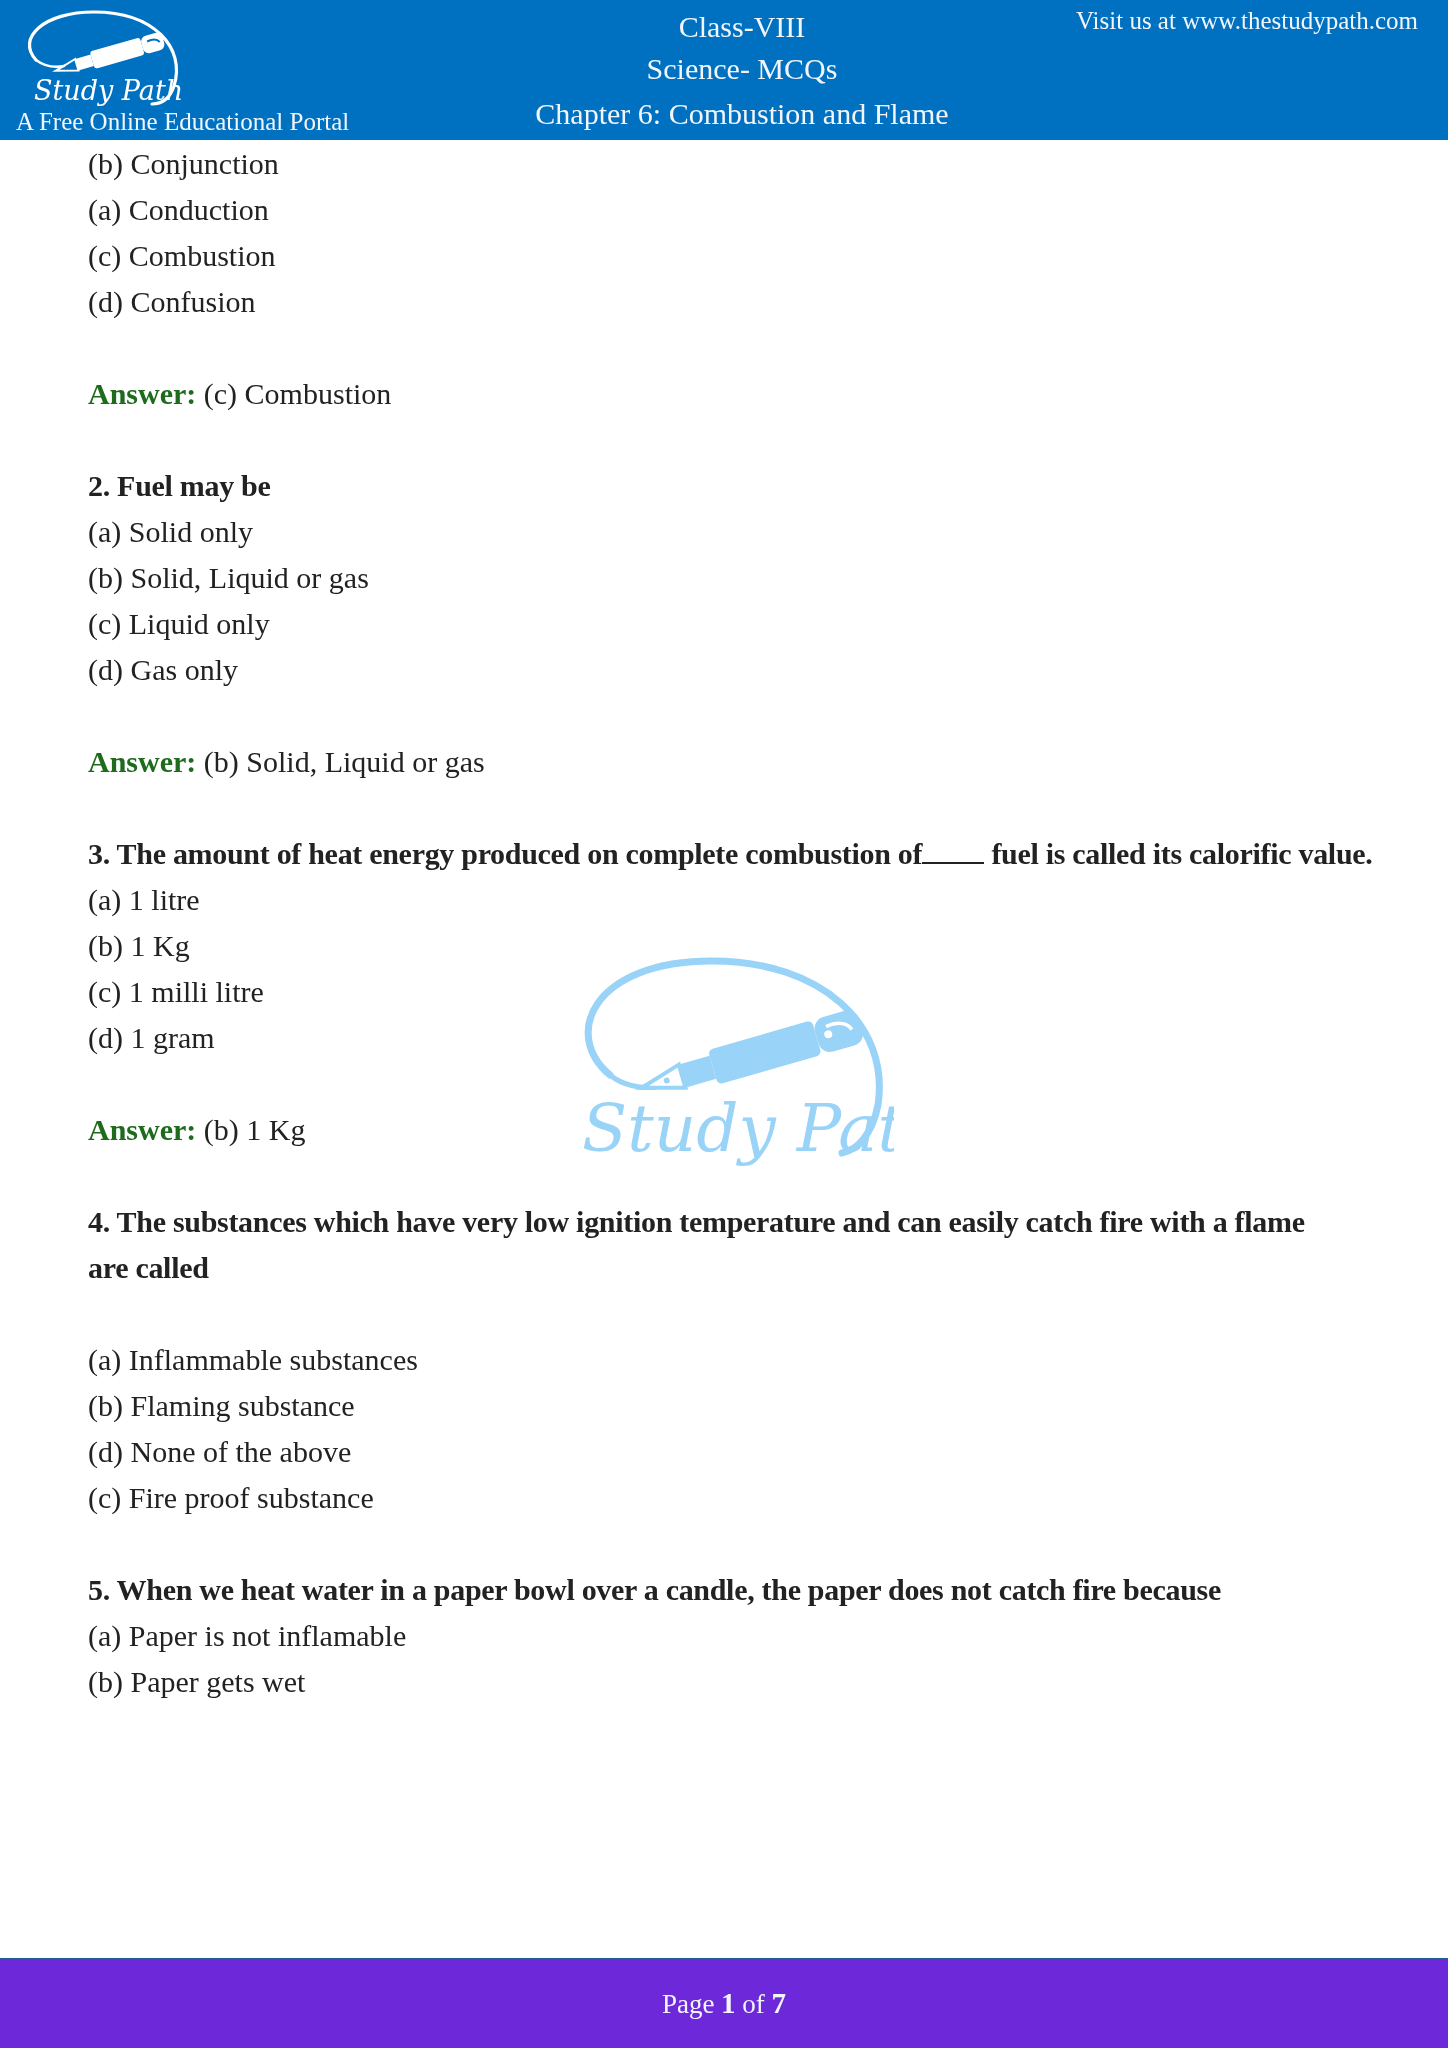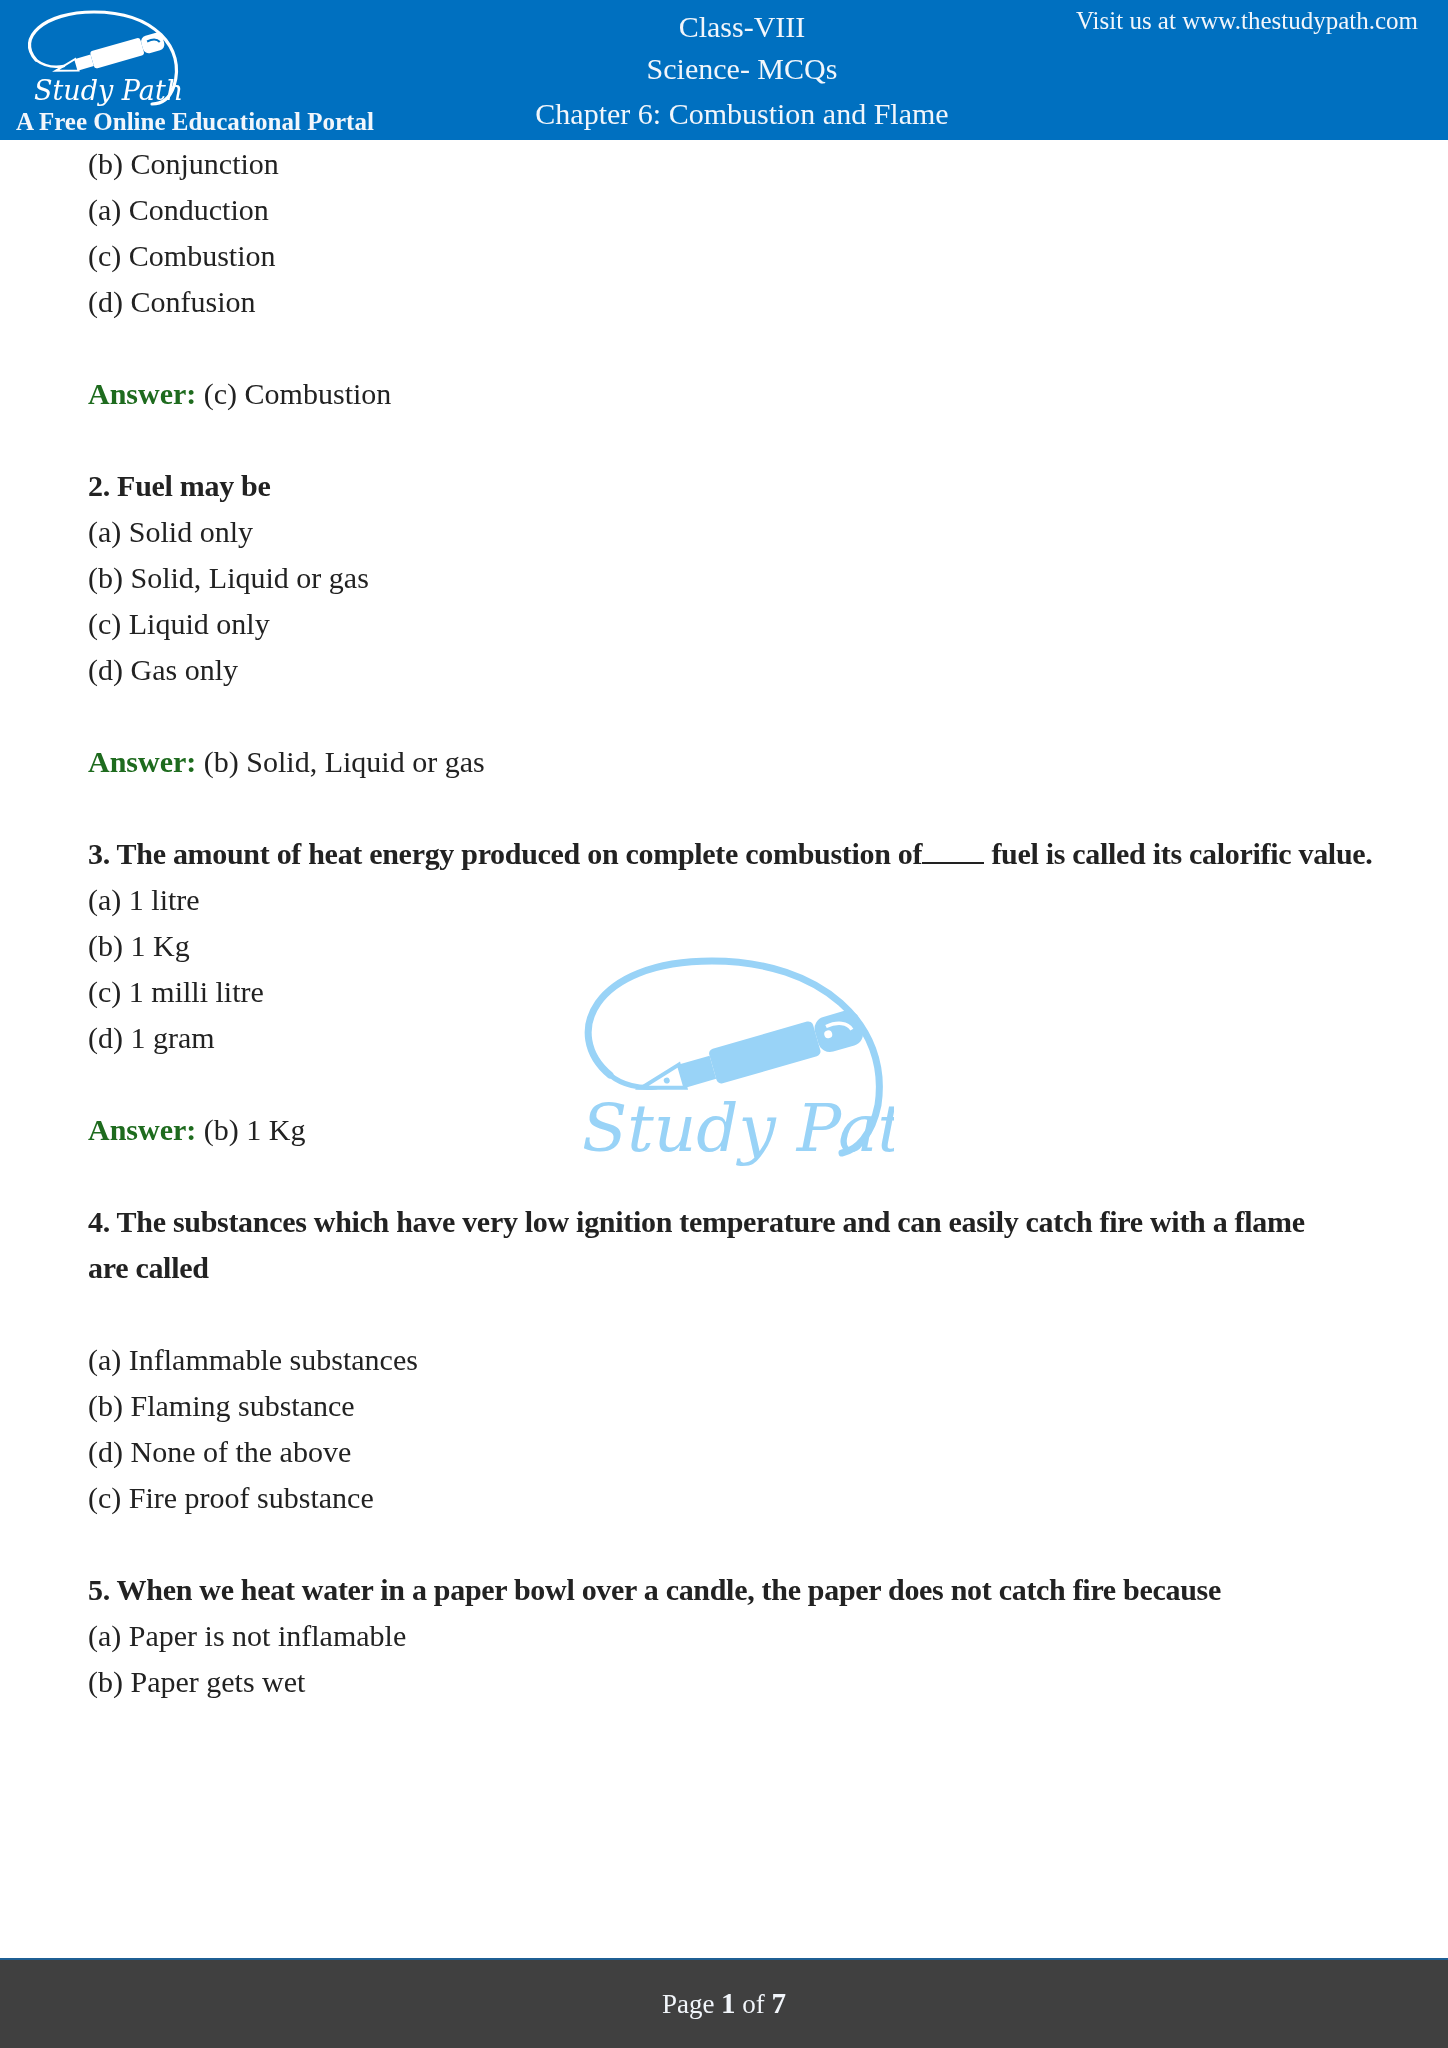--- a/index.html
+++ b/index.html
@@ -29,21 +29,20 @@
       width: 170px; height: 100px;
     }
     .logo svg { width: 170px; height: 100px; display: block; }
     .tagline {
       position: absolute;
       left: 16px; top: 108px;
       font-size: 25px;
       line-height: 28px;
       color: #f2f6fb;
       white-space: nowrap;
-      font-weight: bold;
     }
     .titles {
       position: absolute;
       left: 0; right: 0; top: 6px;
       text-align: center;
       color: #f2f6fb;
       margin-left: 36px;
     }
     .titles div {
       font-size: 30px;
@@ -107,21 +106,21 @@
       color: #1E6B1E;
       font-weight: bold;
     }
     .gap { height: 46px; }
 
     
     .footer {
       position: absolute;
       left: 0; top: 1958px;
       width: 1448px; height: 90px;
-      background: #404040;
+      background: #6d28d9;
       border-top: 2px solid #1f5f93;
       color: #f2f6fb;
       text-align: center;
     }
     .footer .page {
       margin-top: 26px;
       font-size: 27px;
       line-height: 34px;
       white-space: nowrap;
     }

